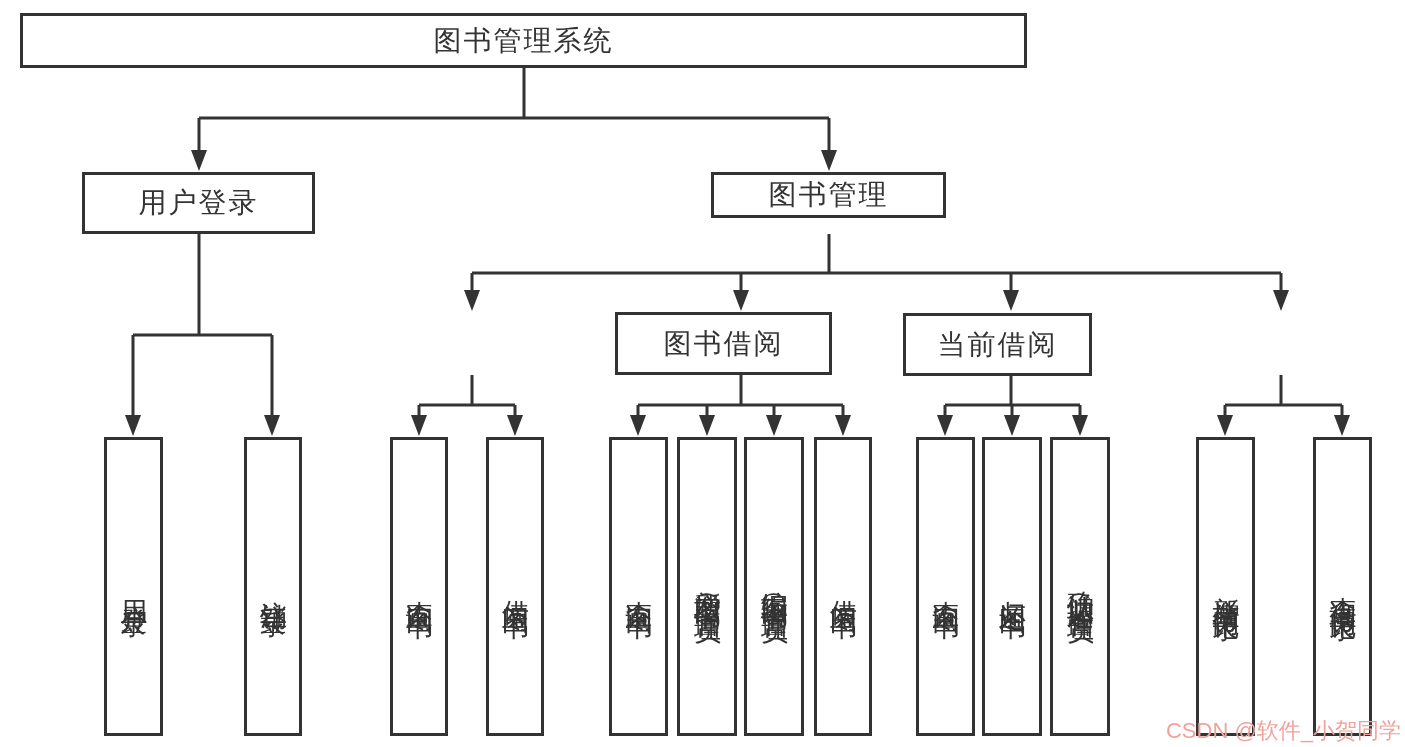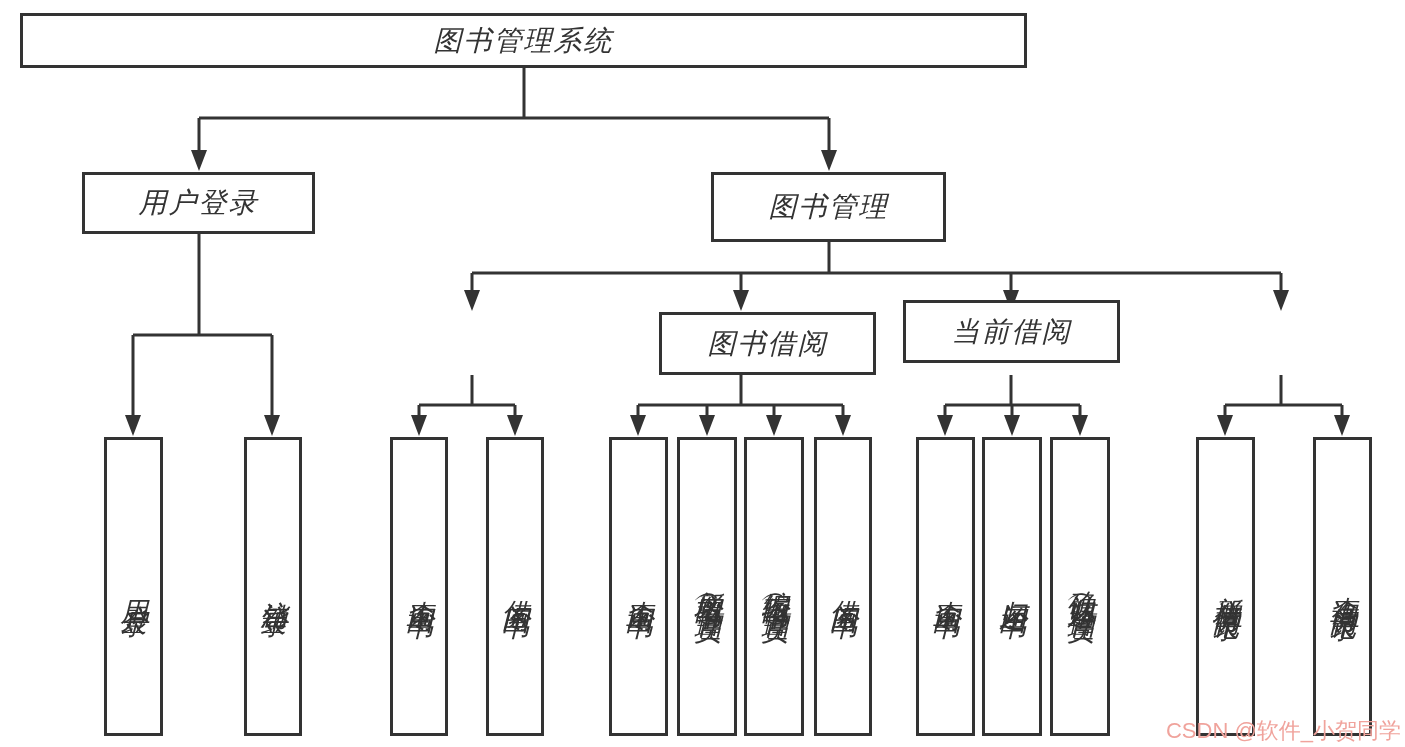--- a/index.html
+++ b/index.html
@@ -24,21 +24,20 @@
   .node {
     position: absolute;
     box-sizing: border-box;
     border: 3px solid #333333;
     background: #ffffff;
     display: flex;
     align-items: center;
     justify-content: center;
     z-index: 2;
     color: #333333;
-    font-style: italic;
   }
   .hlabel {
     font-size: 28px;
     font-weight: 400;
     letter-spacing: 2px;
     white-space: nowrap;
     color: #333333;
   }
   .vlabel {
     writing-mode: vertical-rl;
@@ -86,28 +85,28 @@
              M1217 415 L1233 415 L1225 436 Z  M1334 415 L1350 415 L1342 436 Z" fill="#333333" stroke="none"></path>
   </svg>
 
   <div class="node" style="left:20px; top:13px; width:1007px; height:55px">
     <span class="hlabel">图书管理系统</span>
   </div>
 
   <div class="node" style="left:82px; top:172px; width:233px; height:62px">
     <span class="hlabel">用户登录</span>
   </div>
-  <div class="node" style="left:711px; top:172px; width:235px; height:70px">
+  <div class="node" style="left:711px; top:172px; width:235px; height:46px">
     <span class="hlabel">图书管理</span>
   </div>
 
-  <div class="node" style="left:659px; top:312px; width:217px; height:63px">
+  <div class="node" style="left:615px; top:312px; width:217px; height:63px">
     <span class="hlabel">图书借阅</span>
   </div>
-  <div class="node" style="left:903px; top:300px; width:217px; height:63px">
+  <div class="node" style="left:903px; top:313px; width:189px; height:63px">
     <span class="hlabel">当前借阅</span>
   </div>
 
   <div class="node" style="left:104px; top:437px; width:59px; height:299px">
     <span class="vlabel">用户登录</span>
   </div>
   <div class="node" style="left:244px; top:437px; width:58px; height:299px">
     <span class="vlabel">注销登录</span>
   </div>
 

